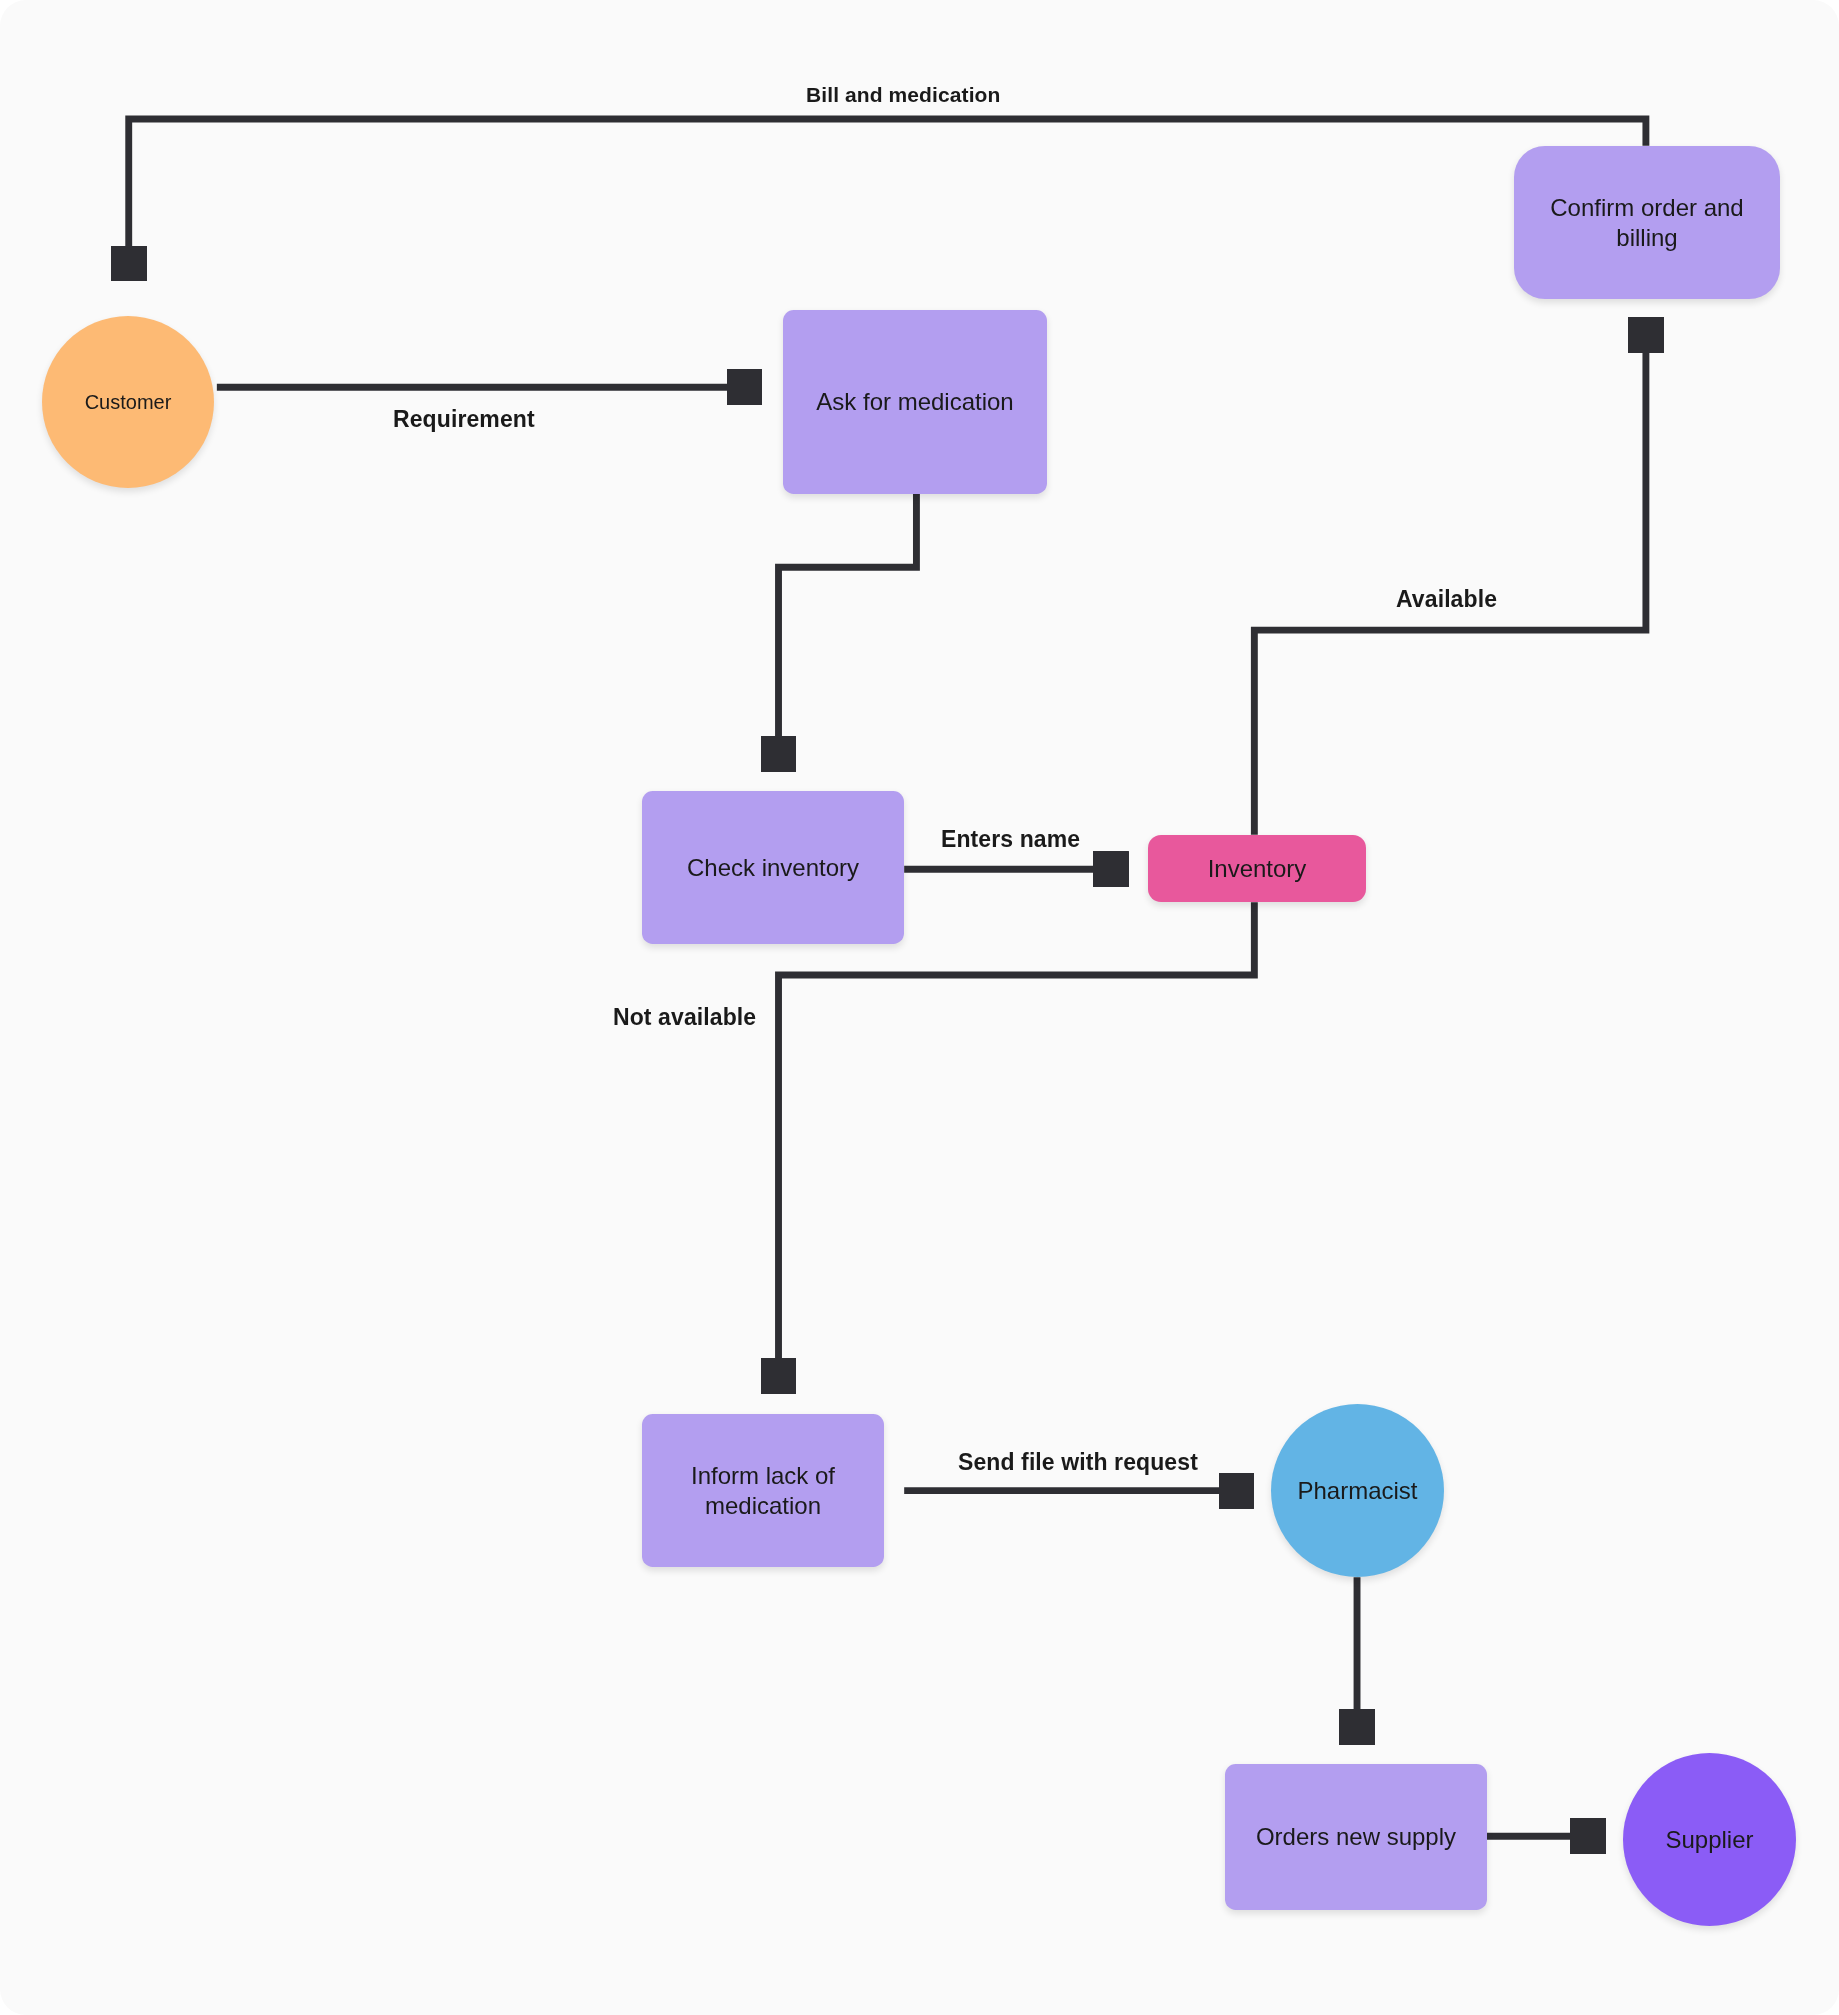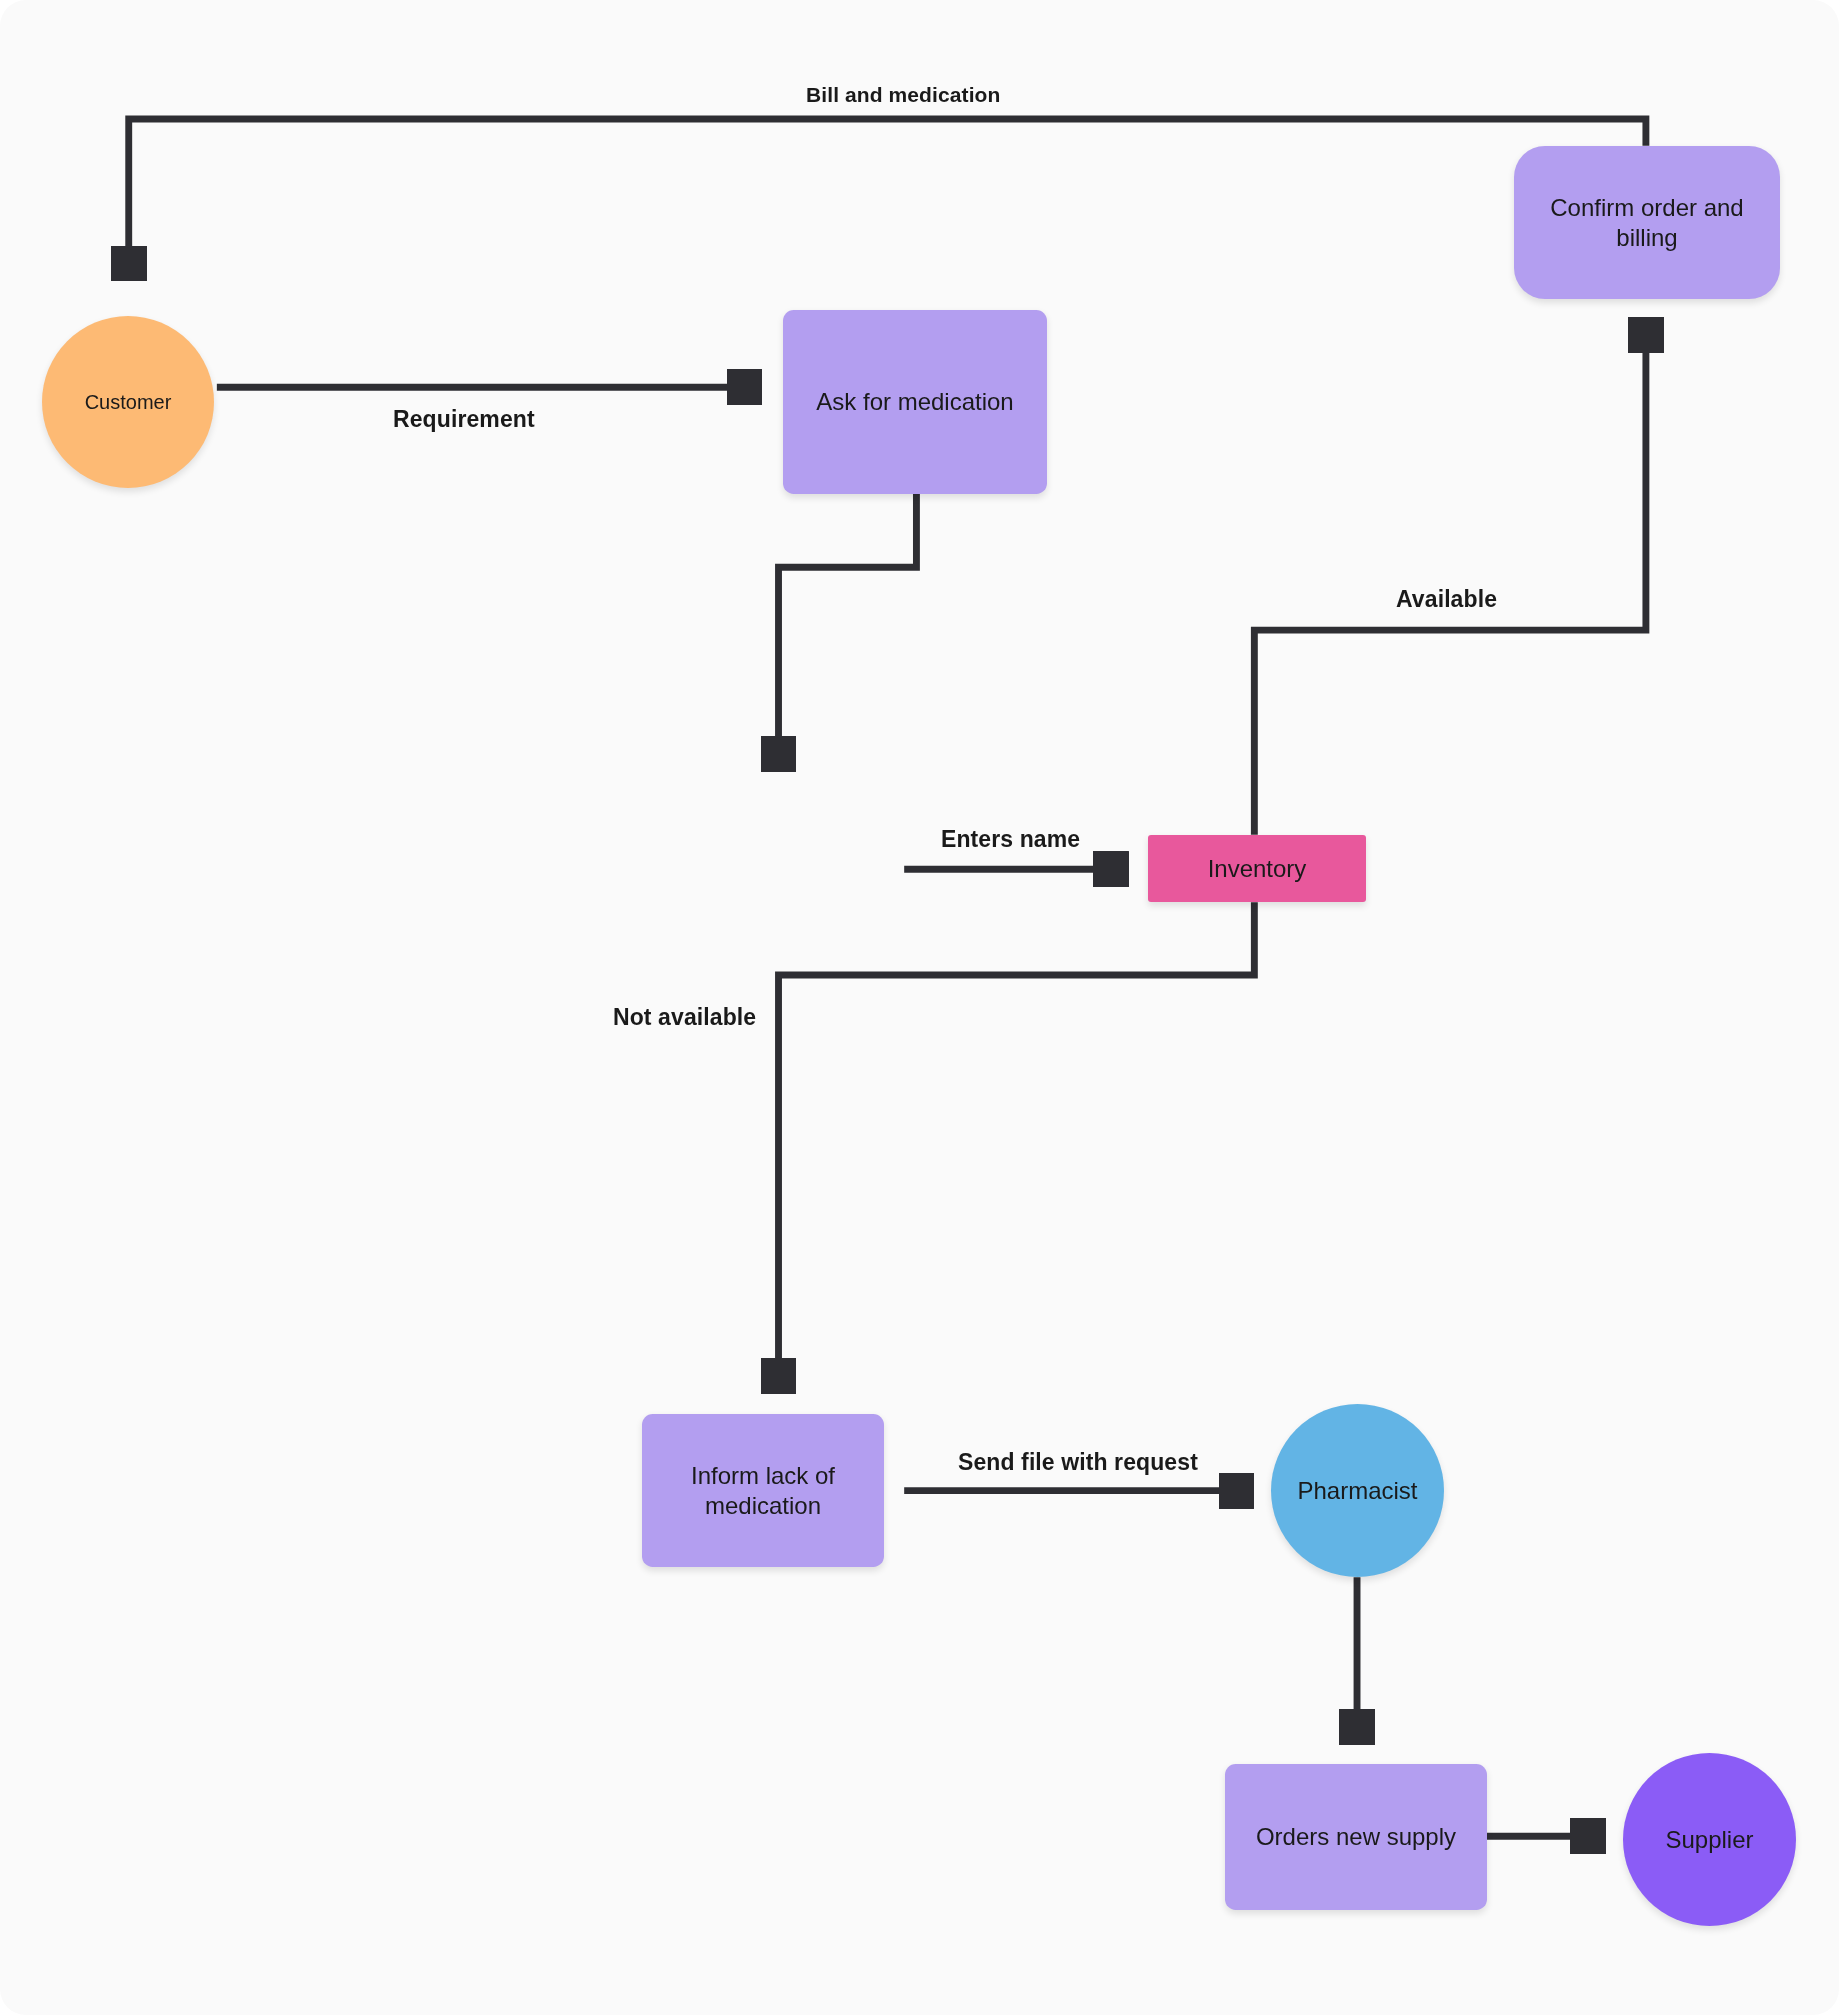--- a/index.html
+++ b/index.html
@@ -75,22 +75,25 @@
   </div>
 
   <div class="node rect" style="left:783px;top:310px;width:264px;height:184px;background:#b39ef0;font-size:24px;">
     <span class="lbl">Ask for medication</span>
   </div>
 
   <div class="node rect" style="left:1514px;top:146px;width:266px;height:153px;background:#b39ef0;font-size:24px;border-radius:31px;">
     <span class="lbl">Confirm order and billing</span>
   </div>
 
+  <div class="node rect" style="left:642px;top:791px;width:262px;height:153px;background:#b39ef0;font-size:24px;">
+    <span class="lbl">Check inventory</span>
+  </div>
 
-  <div class="node rect" style="left:1148px;top:835px;width:218px;height:67px;background:#e8589c;border-radius:3px;font-size:24px;">
+  <div class="node rect" style="left:1148px;top:835px;width:218px;height:67px;background:#e8589c;border-radius:13px;font-size:24px;">
     <span class="lbl">Inventory</span>
   </div>
 
   <div class="node rect" style="left:642px;top:1414px;width:242px;height:153px;background:#b39ef0;font-size:24px;">
     <span class="lbl">Inform lack of medication</span>
   </div>
 
   <div class="node circle" style="left:1271px;top:1404px;width:173px;height:173px;background:#62b4e5;font-size:24px;">
     <span class="lbl">Pharmacist</span>
   </div>

